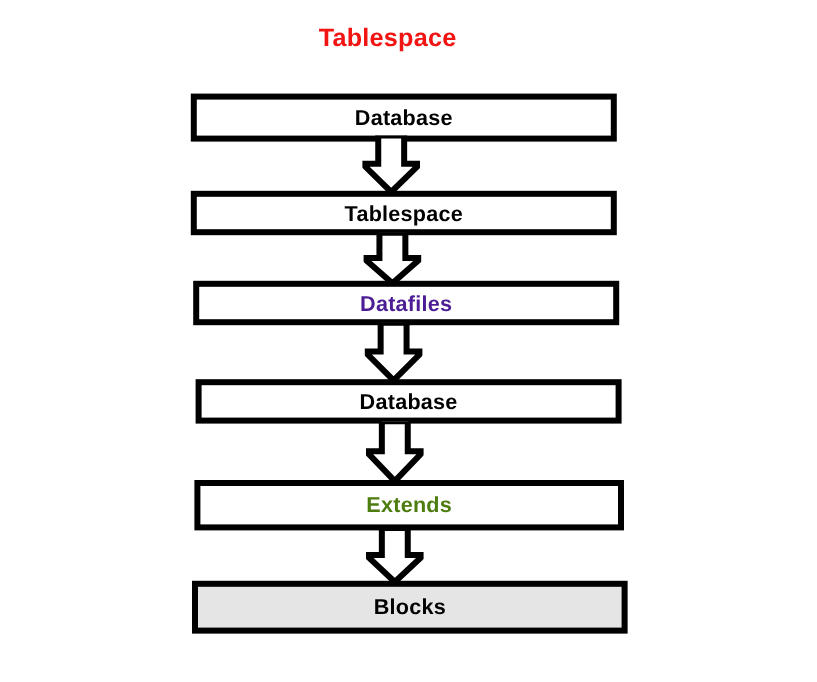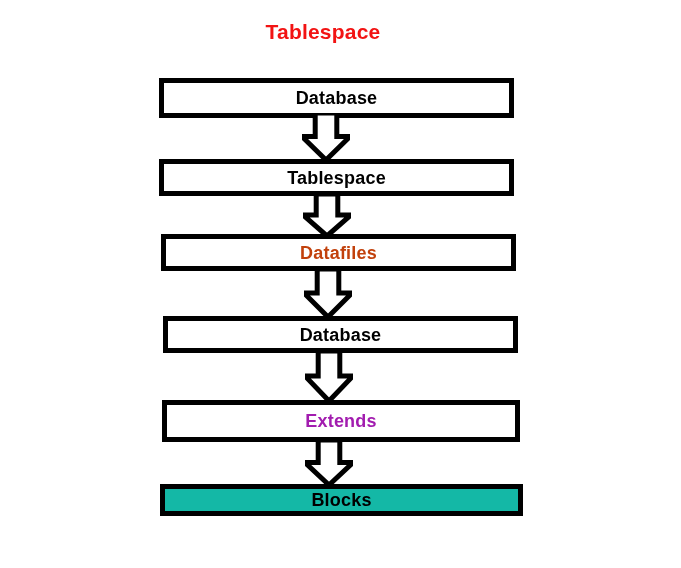--- a/index.html
+++ b/index.html
@@ -67,29 +67,29 @@
   <div class="diagram-title">Tablespace</div>
 
   <div id="nodes-layer">
       <div class="node-box" style="left: 159px; top: 78px; width: 355px; height: 40px; border-color: rgb(0, 0, 0); background: rgb(255, 255, 255);">
         <span class="node-label" style="color: rgb(0, 0, 0);">Database</span>
       </div>
       <div class="node-box" style="left: 159px; top: 159px; width: 355px; height: 37px; border-color: rgb(0, 0, 0); background: rgb(255, 255, 255);">
         <span class="node-label" style="color: rgb(0, 0, 0);">Tablespace</span>
       </div>
       <div class="node-box" style="left: 161px; top: 234px; width: 355px; height: 37px; border-color: rgb(0, 0, 0); background: rgb(255, 255, 255);">
-        <span class="node-label" style="color: #c2410c;">Datafiles</span>
+        <span class="node-label" style="color: #4c1d95;">Datafiles</span>
       </div>
       <div class="node-box" style="left: 163px; top: 316px; width: 355px; height: 37px; border-color: rgb(0, 0, 0); background: rgb(255, 255, 255);">
         <span class="node-label" style="color: rgb(0, 0, 0);">Database</span>
       </div>
       <div class="node-box" style="left: 162px; top: 400px; width: 358px; height: 42px; border-color: rgb(0, 0, 0); background: rgb(255, 255, 255);">
-        <span class="node-label" style="color: #a21caf;">Extends</span>
+        <span class="node-label" style="color: #4d7c0f;">Extends</span>
       </div>
-      <div class="node-box" style="left: 160px; top: 484px; width: 363px; height: 32px; border-color: rgb(0, 0, 0); background: #14b8a6;">
+      <div class="node-box" style="left: 160px; top: 484px; width: 363px; height: 44px; border-color: rgb(0, 0, 0); background: #e5e5e5;">
         <span class="node-label" style="color: rgb(0, 0, 0);">Blocks</span>
       </div>
     </div>
   <div id="arrows-layer">
       <div class="flow-arrow" style="left: 302px; top: 113px; width: 48px; height: 47px;">
         <svg width="48" height="47" viewBox="0 0 48 47">
           <polygon points="13.20,0.00 34.80,0.00 34.80,23.50 48.00,23.50 24.00,47.00 0.00,23.50 13.20,23.50" fill="#ffffff" stroke="#000000" stroke-width="5" stroke-linejoin="miter"></polygon>
         </svg>
       </div>
       <div class="flow-arrow" style="left: 303px; top: 194px; width: 48px; height: 42px;">

